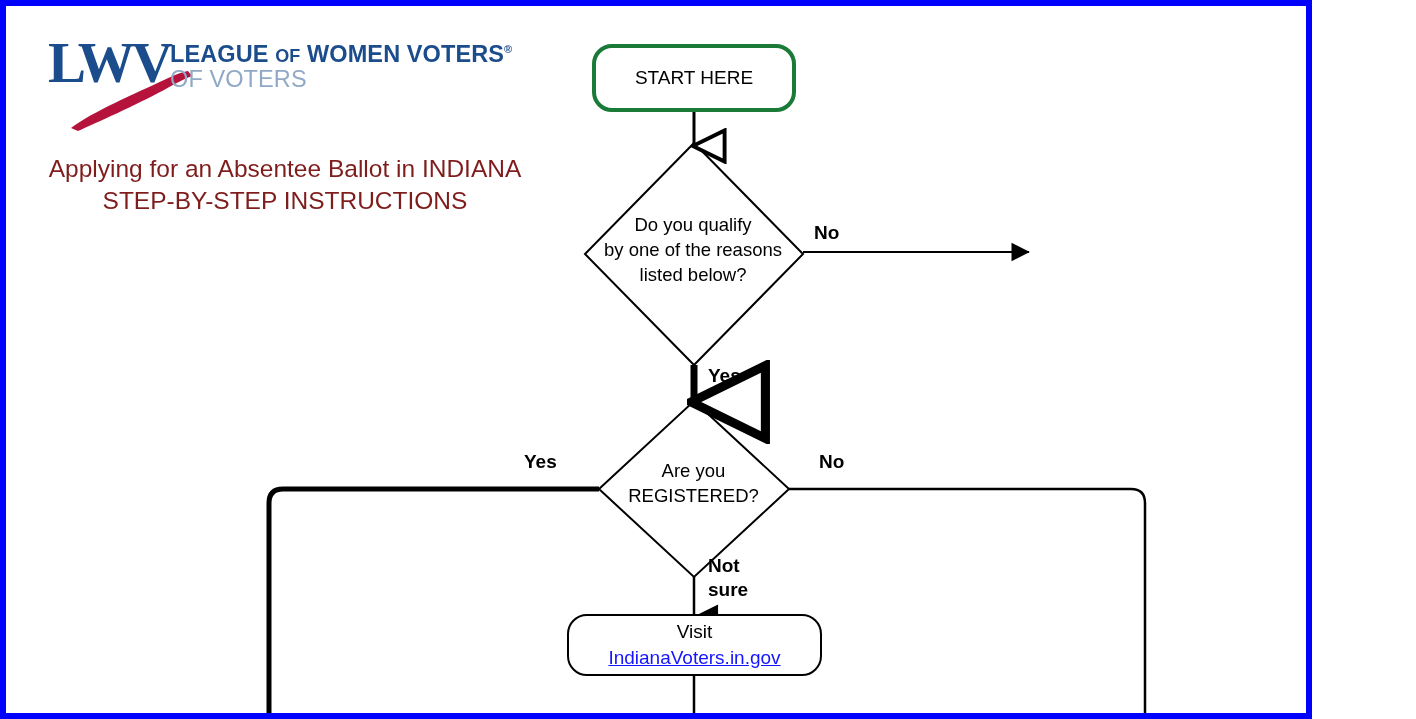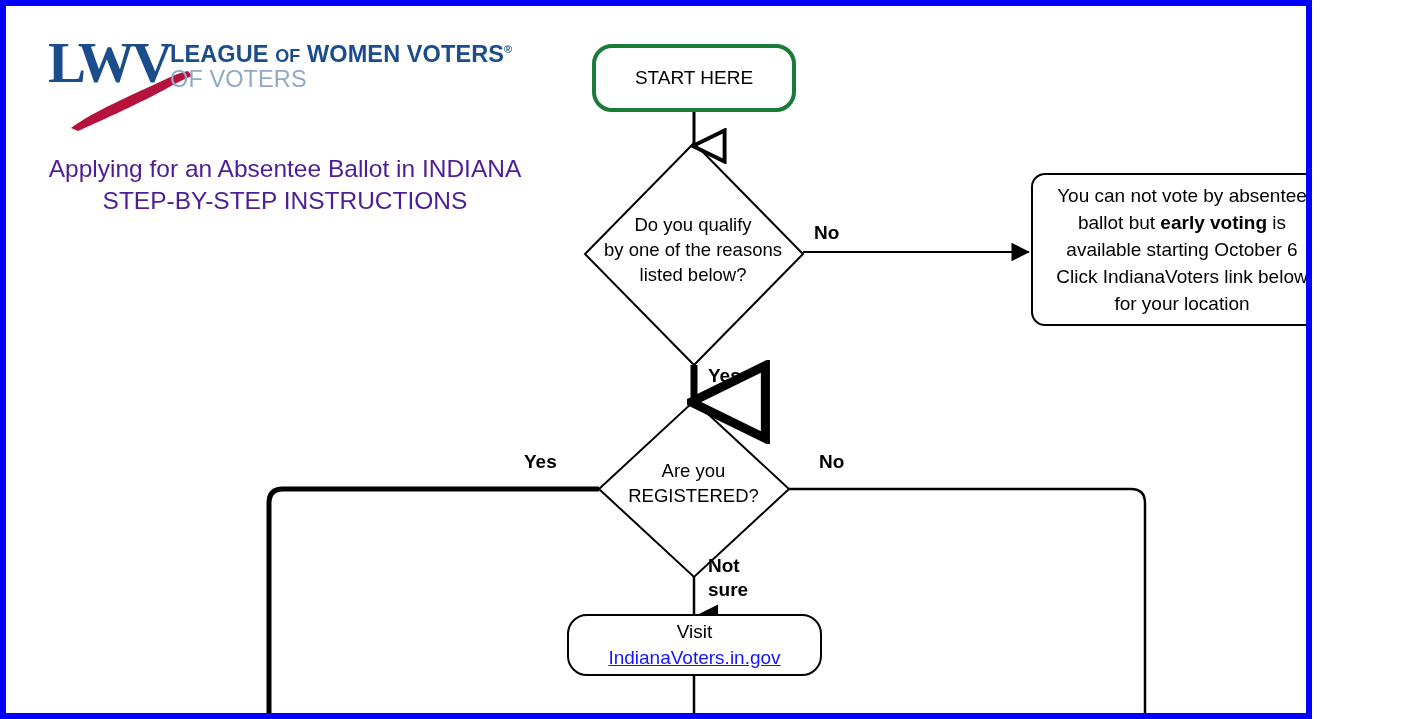--- a/index.html
+++ b/index.html
@@ -82,21 +82,21 @@
     line-height: 1.05;
     white-space: nowrap;
   }
   
   .headline {
     position: absolute;
     left: 14px;
     top: 147px;
     width: 530px;
     text-align: center;
-    color: #4c1d95;
+    color: #7f1d1d;
     font-size: 24.5px;
     line-height: 32px;
     white-space: nowrap;
   }
   
   .node {
     position: absolute;
     box-sizing: border-box;
     display: flex;
     align-items: center;
@@ -240,29 +240,20 @@
   <div class="node start-node">
     <span>START HERE</span>
   </div>
 
   <div class="diamond-label dl-qualify">
     <div>Do you qualify</div>
     <div>by one of the reasons</div>
     <div>listed below?</div>
   </div>
 
-  <div class="node info-node">
-    <div>
-      <div>You can not vote by absentee</div>
-      <div><span>ballot but </span><b>early voting</b><span> is</span></div>
-      <div>available starting October 6</div>
-      <div>Click IndianaVoters link below</div>
-      <div>for your location</div>
-    </div>
-  </div>
 
   <div class="diamond-label dl-registered">
     <div>Are you</div>
     <div>REGISTERED?</div>
   </div>
 
   <div class="node visit-node">
     <div>
       <div>Visit</div>
       <a class="link" href="#">IndianaVoters.in.gov</a>

